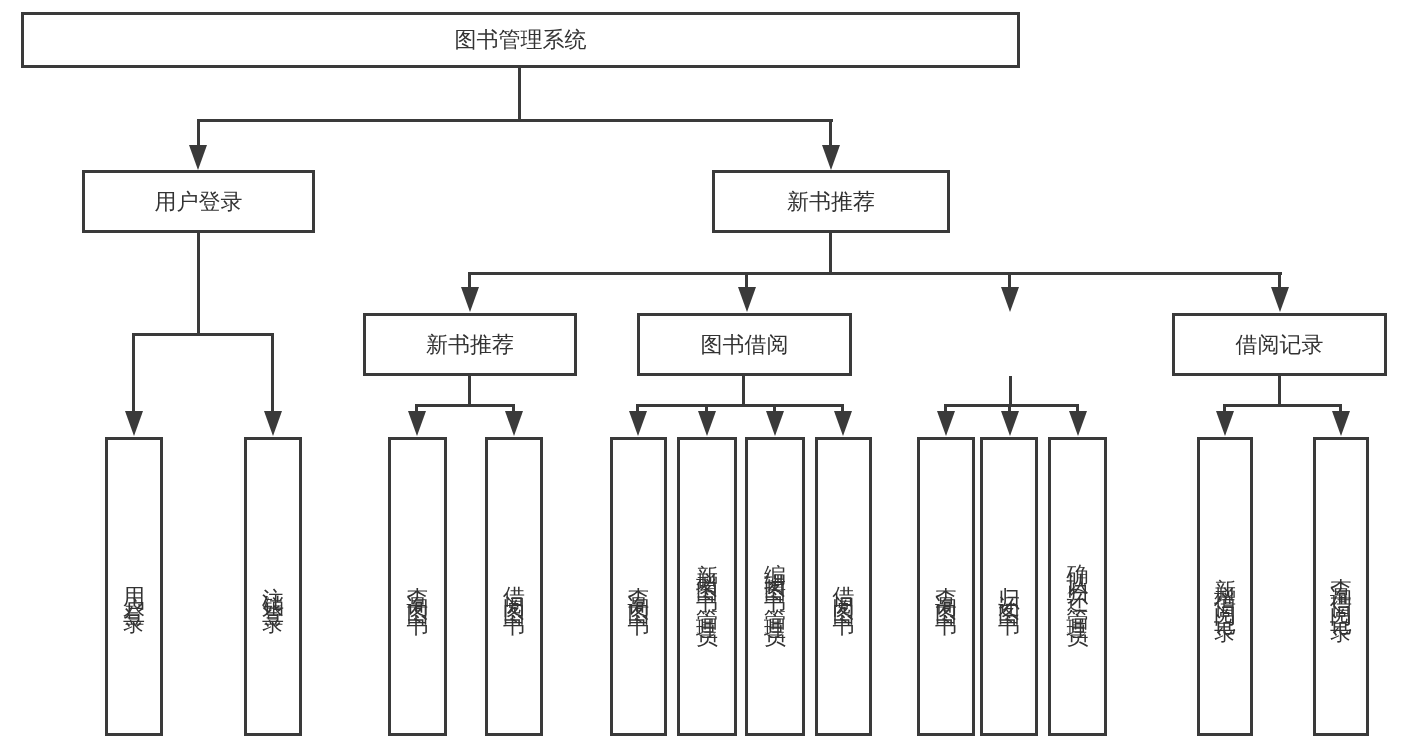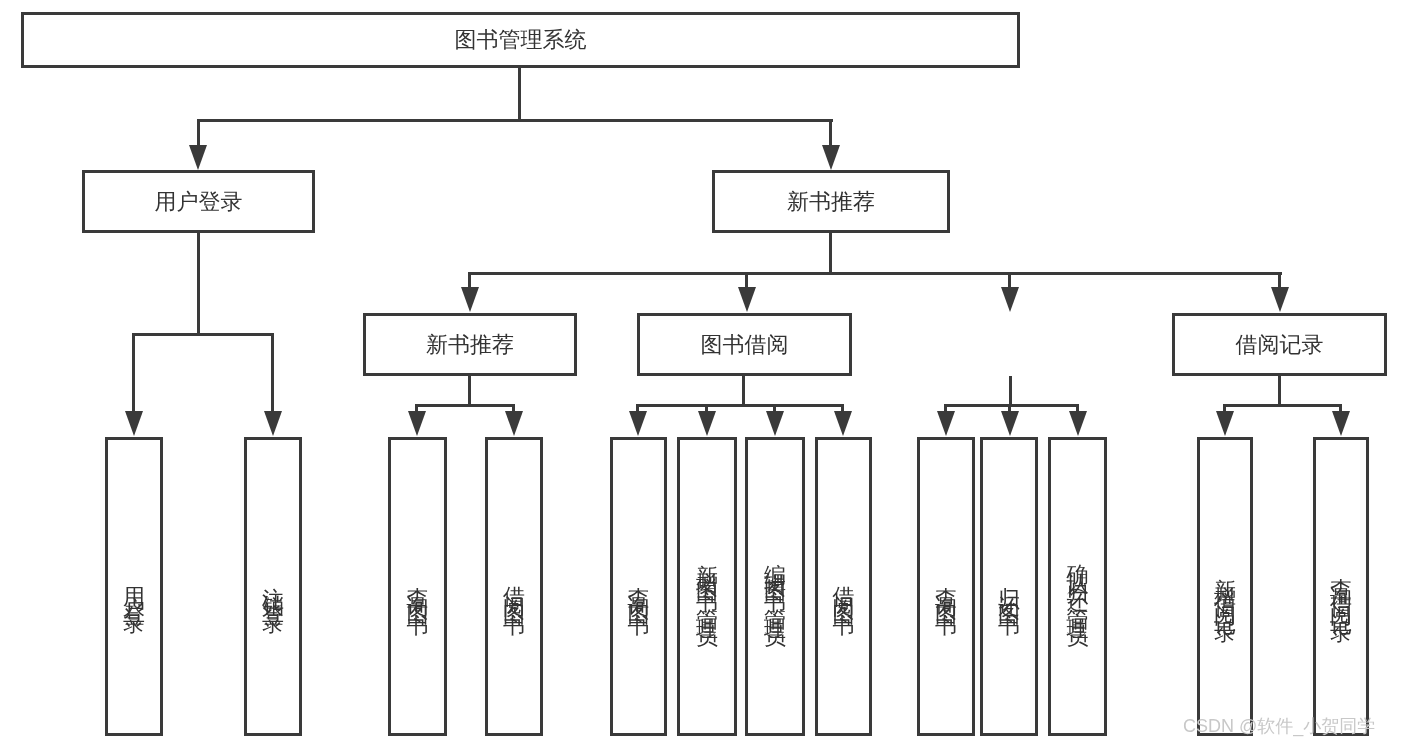--- a/index.html
+++ b/index.html
@@ -172,15 +172,14 @@
   <div class="ah" style="left:1001px;top:411px;"></div>
   <div class="ah" style="left:1069px;top:411px;"></div>
 
   <div class="ln vln" style="left:1278px;top:376px;height:31px;"></div>
   <div class="ln hln" style="left:1223px;top:404px;width:119px;"></div>
   <div class="ln vln" style="left:1223px;top:404px;height:9px;"></div>
   <div class="ln vln" style="left:1339px;top:404px;height:9px;"></div>
   <div class="ah" style="left:1216px;top:411px;"></div>
   <div class="ah" style="left:1332px;top:411px;"></div>
 
-  <div class="watermark">CSDN @软件_小贺同学</div>
 
 </div>
 
 </body></html>

